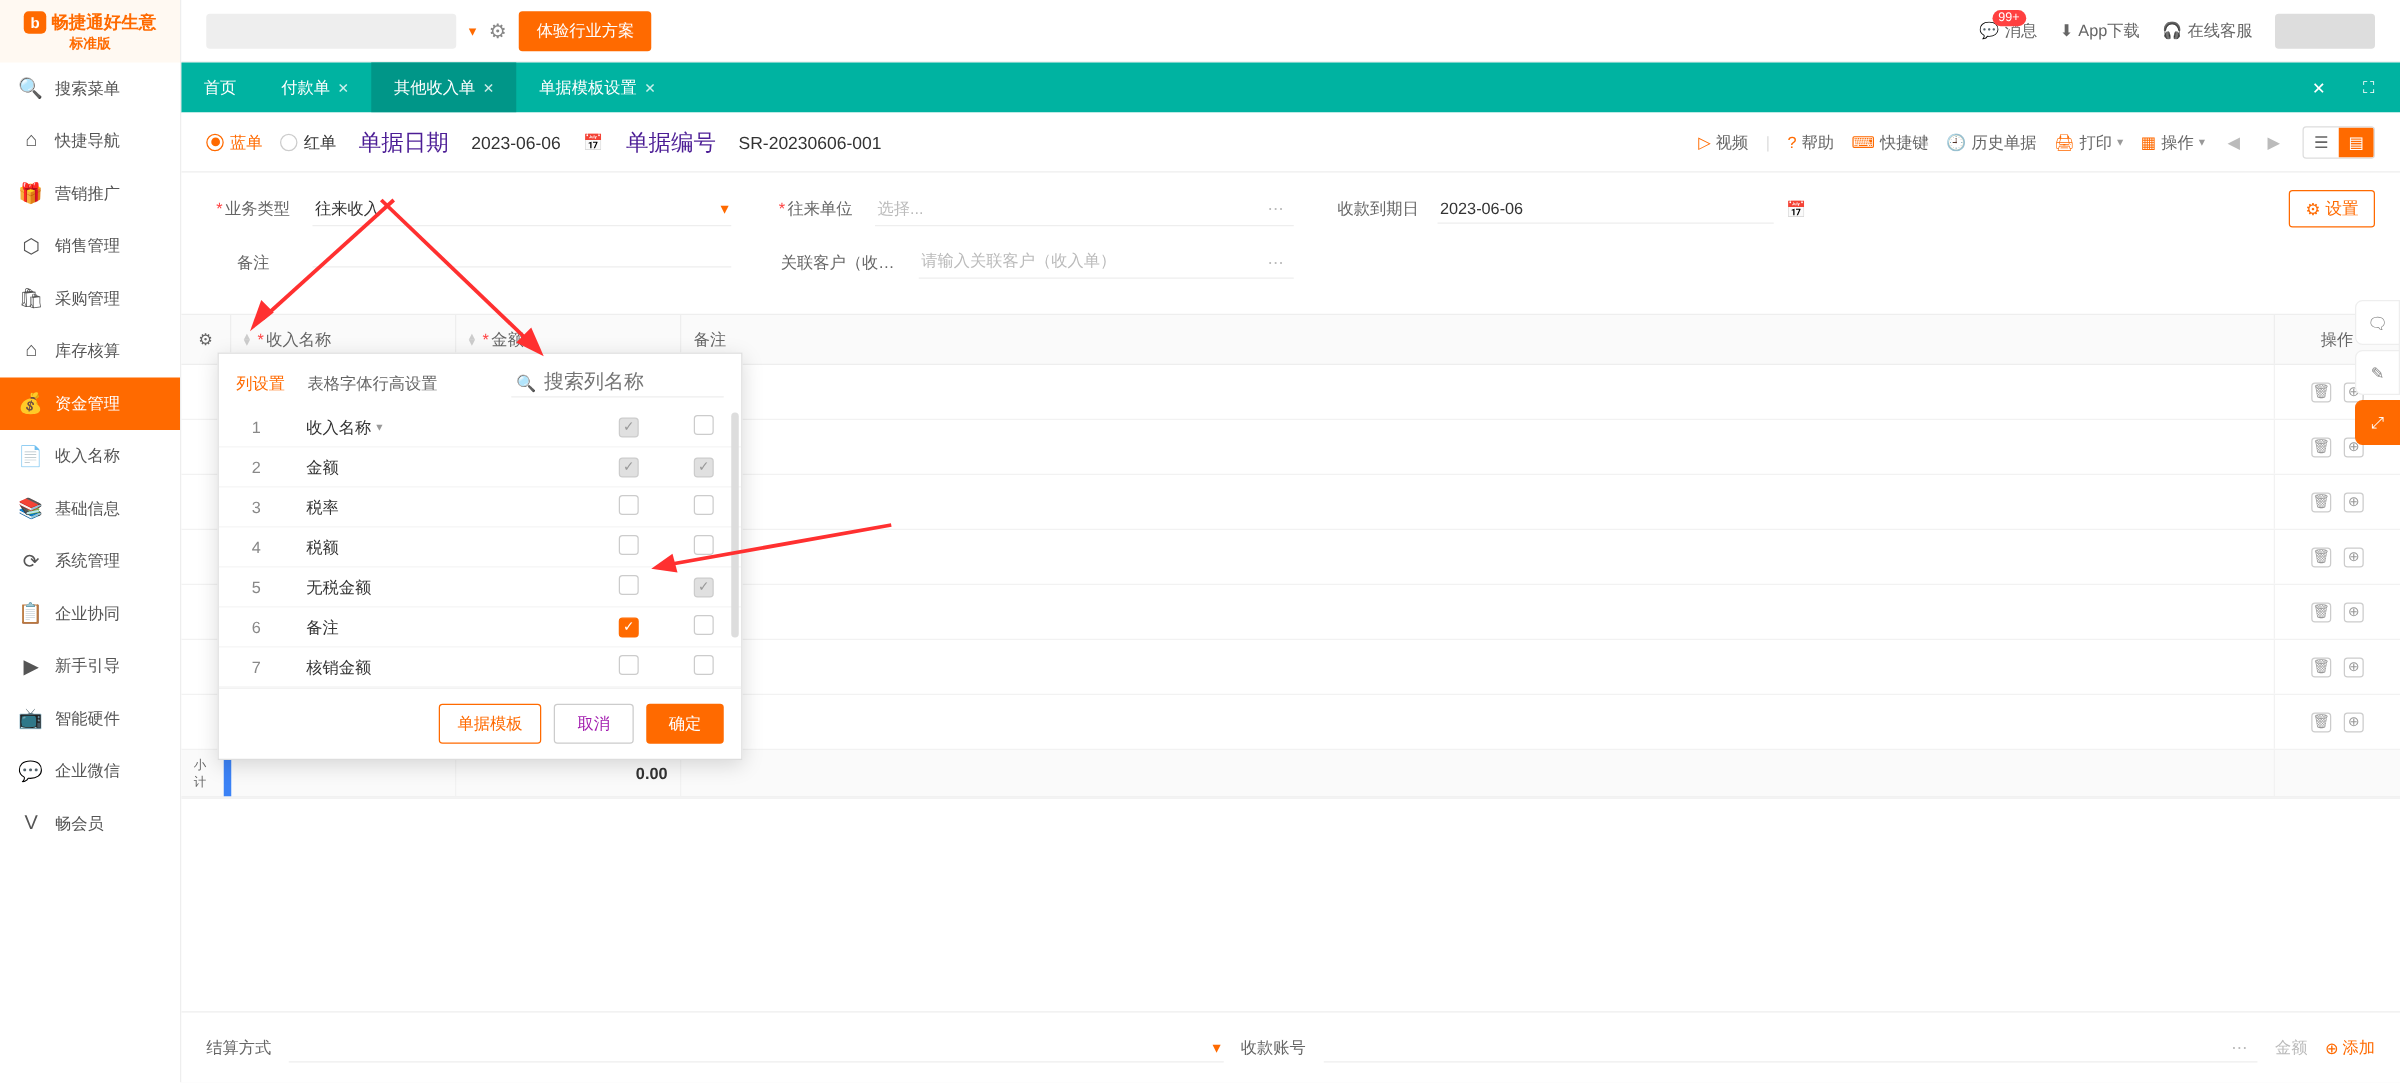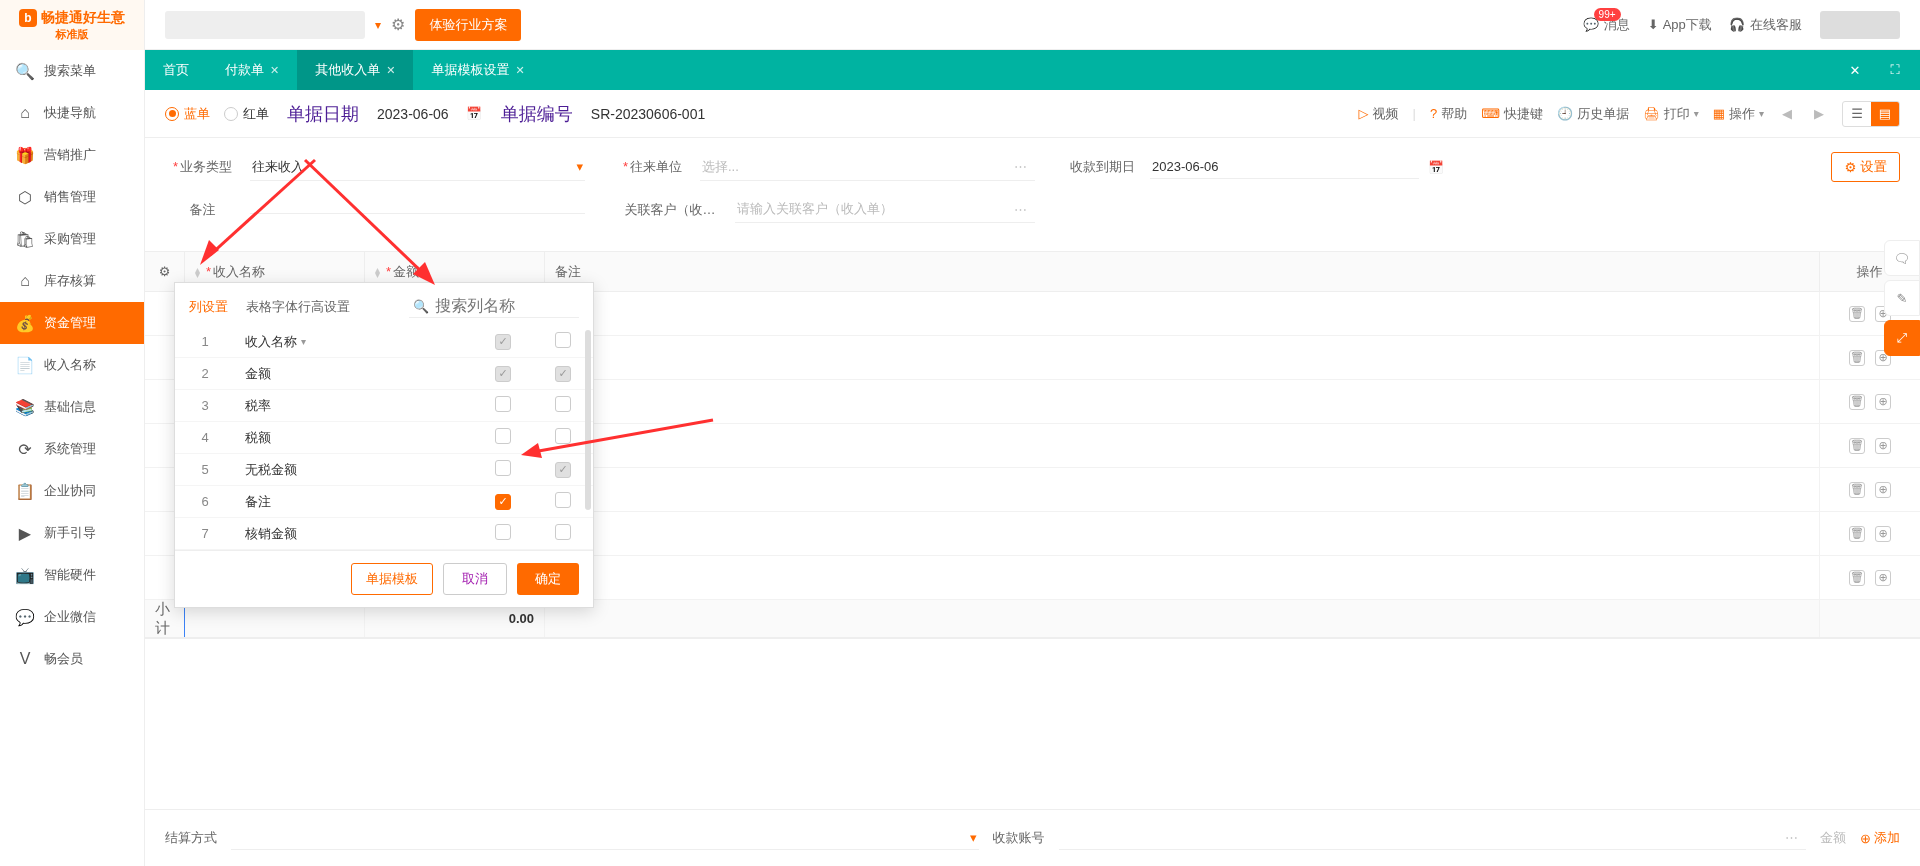--- a/index.html
+++ b/index.html
@@ -89,21 +89,21 @@
 .tbody { }
 .tr { display: flex; height: 44px; border-bottom: 1px solid #f2f2f2; align-items: center; }
 .td { padding: 0 10px; border-right: 1px solid #f2f2f2; height: 100%; display: flex; align-items: center; }
 .td-gear { width: 40px; }
 .td-name { width: 180px; }
 .td-amt { width: 180px; justify-content: flex-end; }
 .td-note { flex: 1; }
 .td-ops { width: 100px; justify-content: center; gap: 10px; color: #999; border-right: none; }
 .row-ic { cursor: pointer; width: 16px; height: 16px; display: inline-flex; align-items: center; justify-content: center; border: 1px solid #ccc; border-radius: 3px; font-size: 11px; }
 .subtotal-row { display: flex; height: 38px; background: #fafafa; align-items: center; border-bottom: 1px solid #eee; }
-.subtotal-row .td-gear { justify-content: center; font-size: 15px; color: #666; border-right: 1px solid #3b82f6; }
+.subtotal-row .td-gear { justify-content: center; font-size: 10px; color: #666; border-right: 6px solid #3b82f6; }
 .subtotal-row .td-amt { font-weight: bold; }
 
 
 .footer { padding: 16px 20px; display: flex; align-items: center; gap: 14px; border-top: 1px solid #eee; }
 .footer .fld-label { width: auto; }
 .add-link { color: #ff6a00; cursor: pointer; display: flex; align-items: center; gap: 3px; }
 .amount-label { color: #bbb; }
 
 
 .col-popup { position: absolute; top: 282px; left: 174px; width: 420px; background: #fff; border: 1px solid #ddd; box-shadow: 0 4px 16px rgba(0,0,0,0.15); z-index: 100; }

